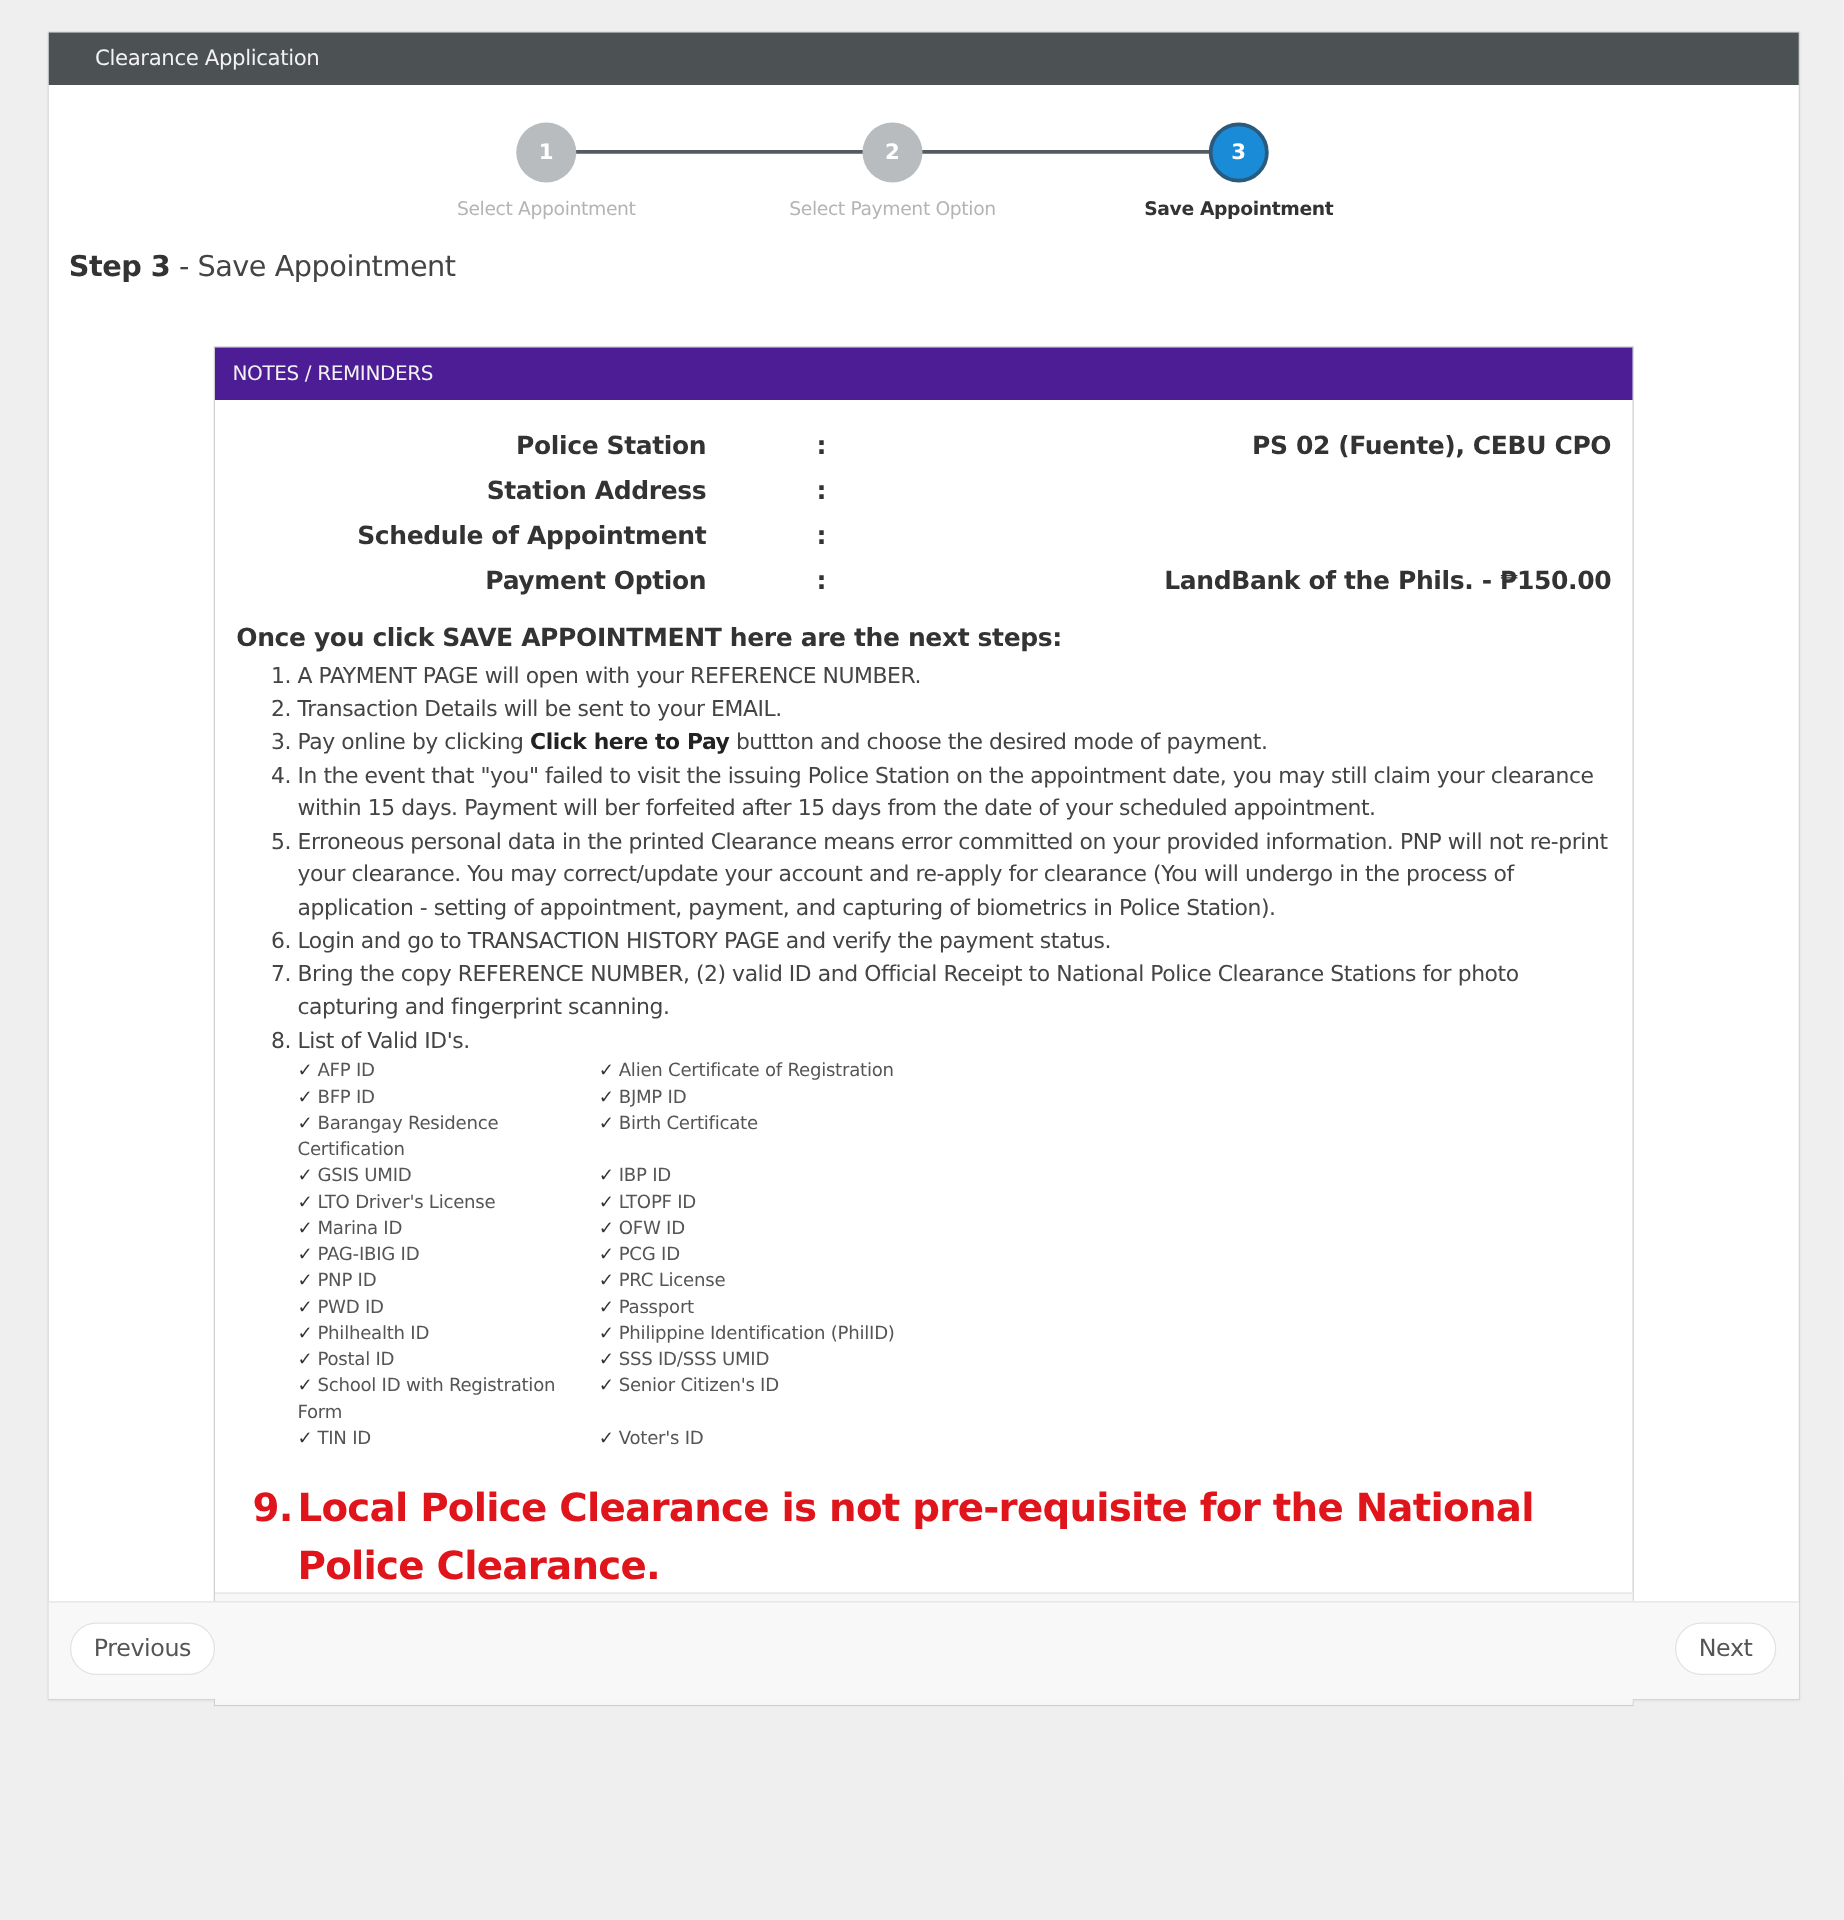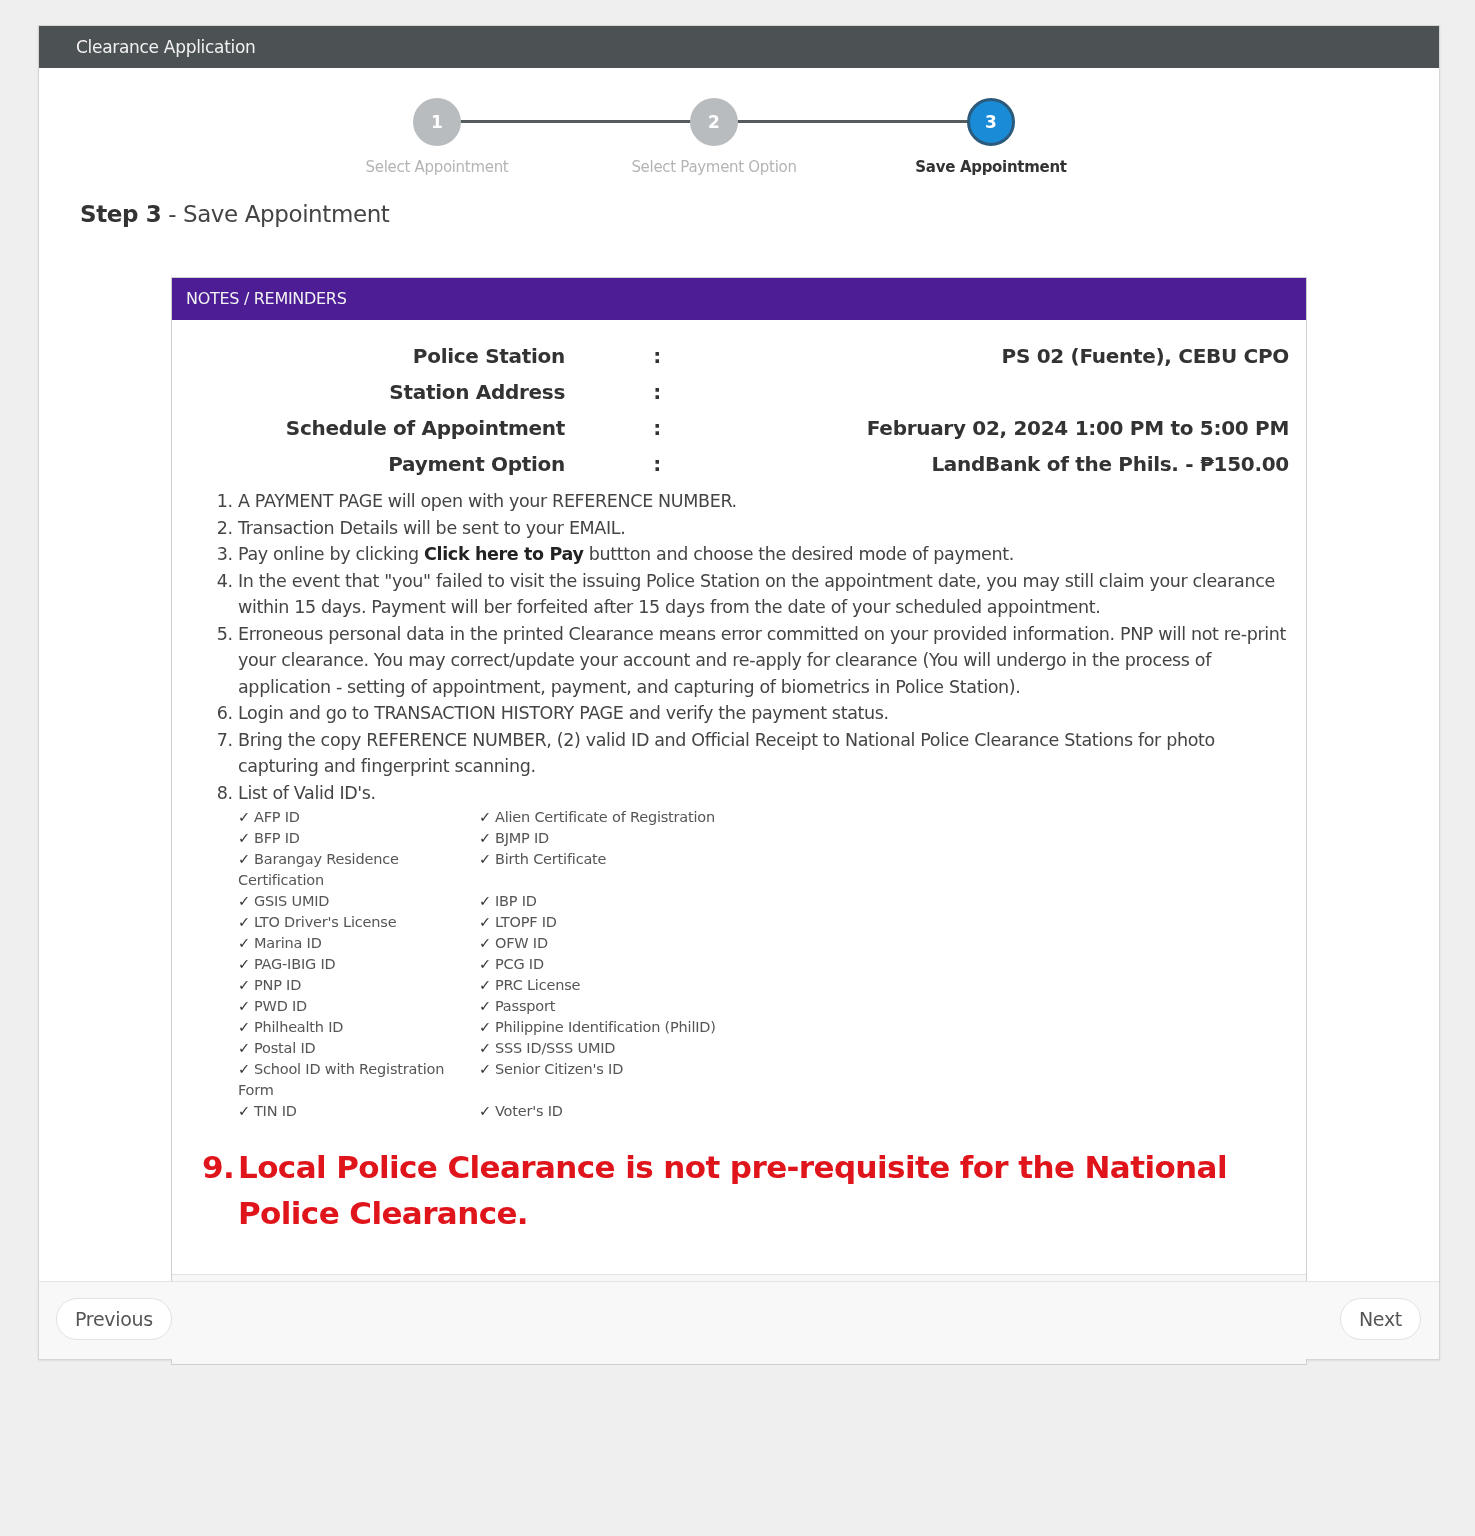--- a/index.html
+++ b/index.html
@@ -44,21 +44,21 @@
   .step-label {
     margin-top: 12px; font-size: 15px; color: #b4b4b4; white-space: nowrap;
     letter-spacing: -0.3px;
   }
   .step-label.active { color: #333; font-weight: bold; }
 
   .step-title {
     position: absolute; left: 16px; top: 175px; font-size: 23px; color: #444;
     letter-spacing: -0.4px;
   }
-  .step-title b { color: #333; margin-left: 25px; }
+  .step-title b { color: #333; }
 
   
   .panel {
     position: absolute; left: 132px; top: 251px; width: 1136px; height: 1088px;
     border: 1px solid #cfcfcf; background: #fff;
   }
   .panel-header {
     height: 42px; background: #4c1d95; color: #f2f2f2;
     font-size: 16px; line-height: 42px; padding-left: 14px; letter-spacing: -0.3px;
   }
@@ -157,28 +157,28 @@
         <div class="info-value">PS 02 (Fuente), CEBU CPO</div>
       </div>
       <div class="info-row">
         <div class="info-label">Station Address</div>
         <div class="info-sep">:</div>
         <div class="info-value"></div>
       </div>
       <div class="info-row">
         <div class="info-label">Schedule of Appointment</div>
         <div class="info-sep">:</div>
-        <div class="info-value">February 02, 2024 1:00 PM to 5:00 PM</div>
       </div>
       <div class="info-row">
         <div class="info-label">Payment Option</div>
         <div class="info-sep">:</div>
         <div class="info-value">LandBank of the Phils. - ₱150.00</div>
       </div>
 
+      <div class="next-title">Once you click SAVE APPOINTMENT here are the next steps:</div>
       <ol class="steps">
         <li>A PAYMENT PAGE will open with your REFERENCE NUMBER.</li>
         <li>Transaction Details will be sent to your EMAIL.</li>
         <li><span>Pay online by clicking </span><b>Click here to Pay</b><span> buttton and choose the desired mode of payment.</span></li>
         <li>In the event that "you" failed to visit the issuing Police Station on the appointment date, you may still claim your clearance within 15 days. Payment will ber forfeited after 15 days from the date of your scheduled appointment.</li>
         <li>Erroneous personal data in the printed Clearance means error committed on your provided information. PNP will not re-print your clearance. You may correct/update your account and re-apply for clearance (You will undergo in the process of application - setting of appointment, payment, and capturing of biometrics in Police Station).</li>
         <li>Login and go to TRANSACTION HISTORY PAGE and verify the payment status.</li>
         <li>Bring the copy REFERENCE NUMBER, (2) valid ID and Official Receipt to National Police Clearance Stations for photo capturing and fingerprint scanning.</li>
         <li>
           <span>List of Valid ID's.</span>

